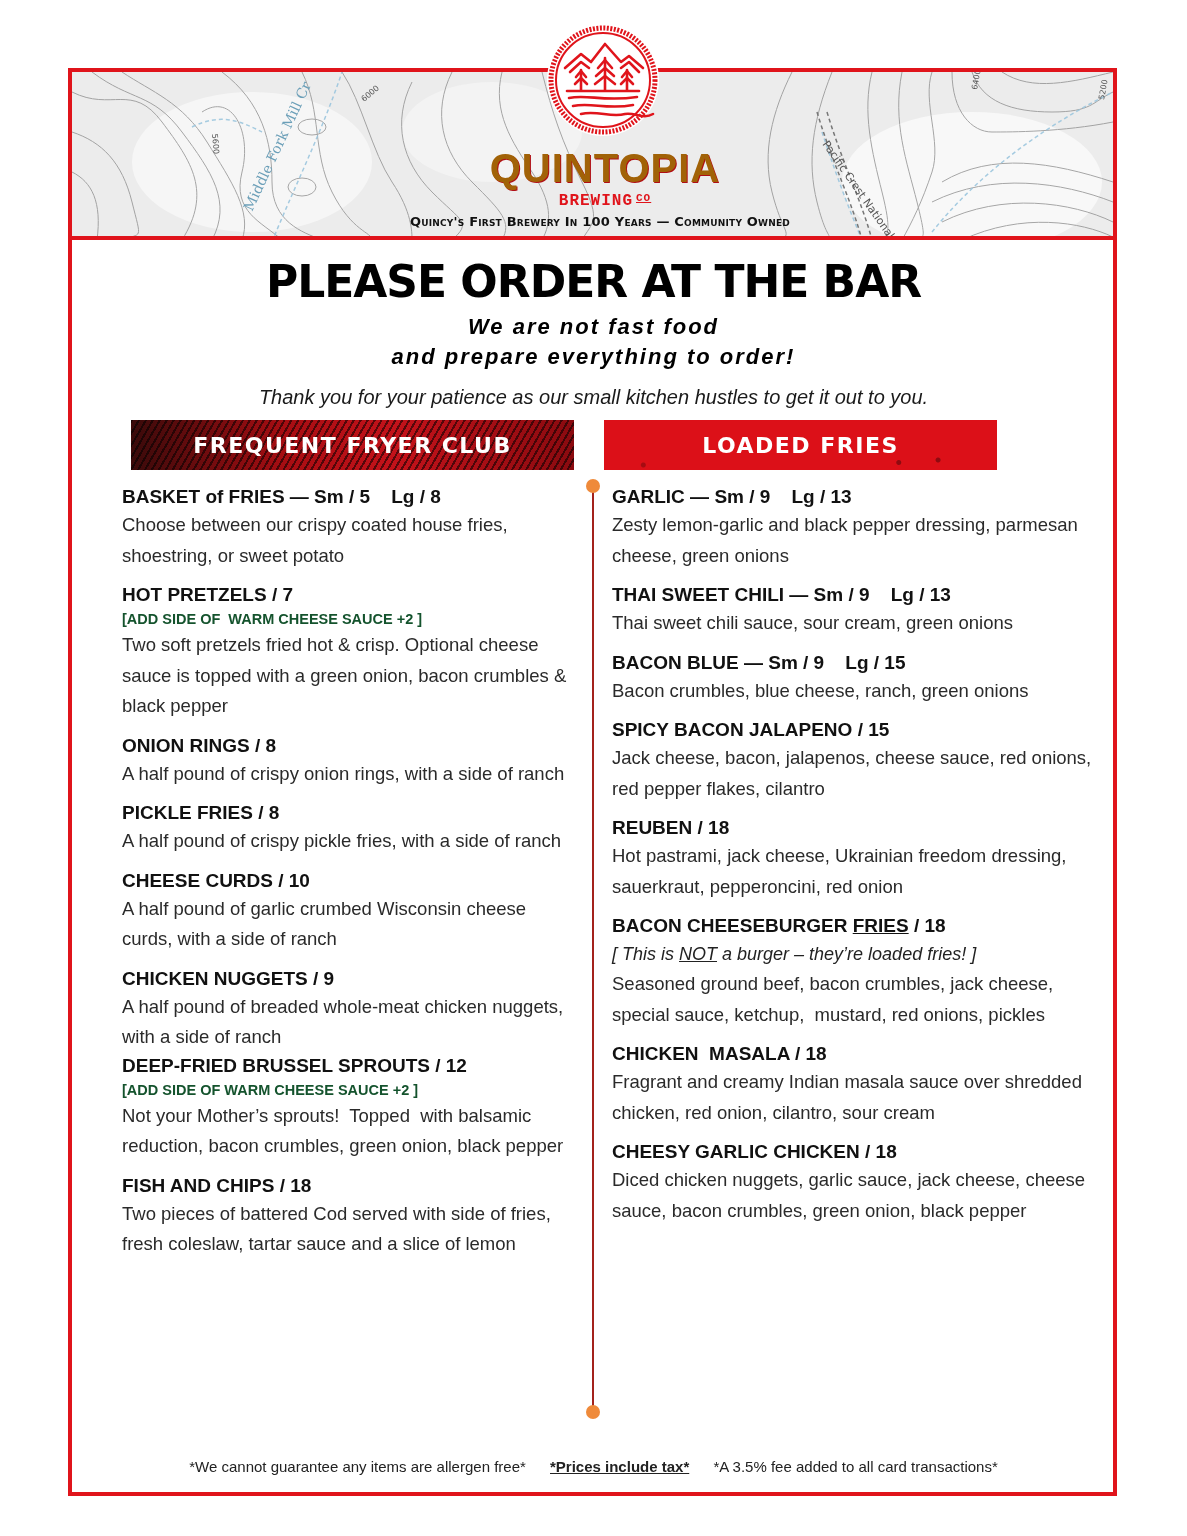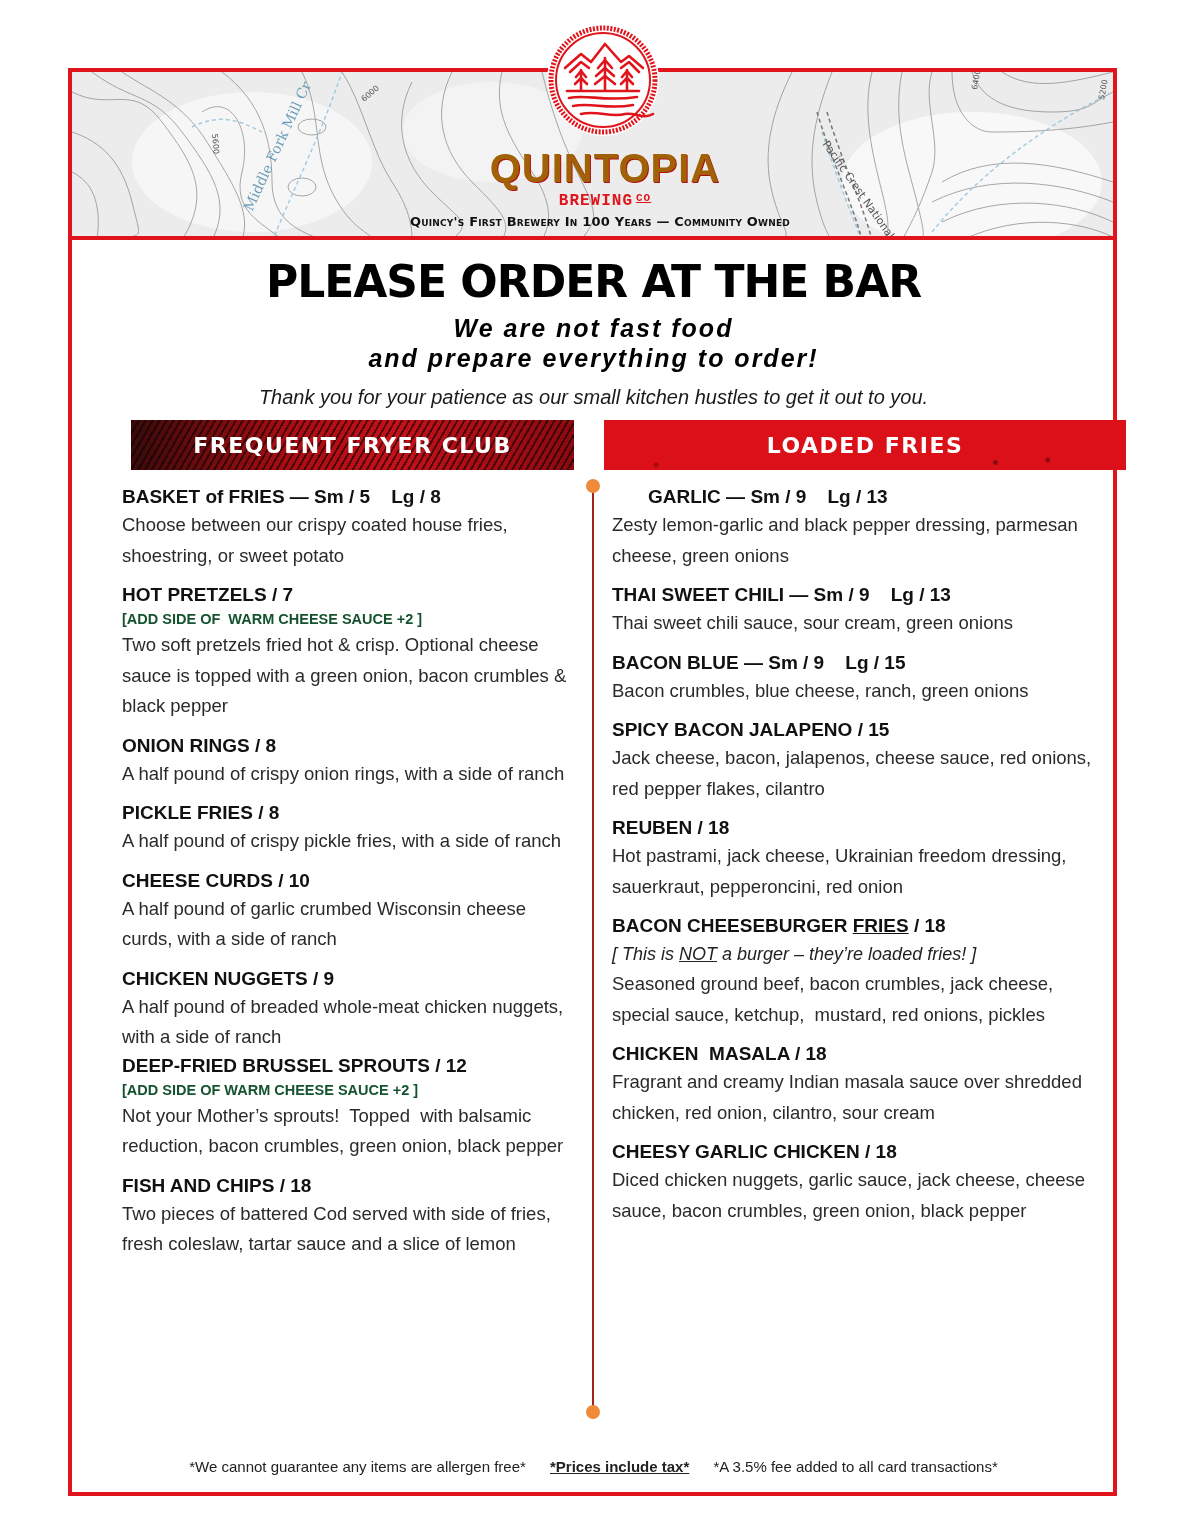--- a/index.html
+++ b/index.html
@@ -40,21 +40,21 @@
   }
 
   .headline {
     position: absolute; left: 0; top: 256px; width: 1187px; text-align: center;
     font-family: "DejaVu Sans", sans-serif; font-weight: bold; font-size: 44px;
     color: #000; letter-spacing: -1px;
   }
   .sub1, .sub2 {
     position: absolute; left: 0; width: 1187px; text-align: center;
     font-family: "Liberation Sans", sans-serif; font-style: italic; font-weight: bold;
-    font-size: 25px; letter-spacing: 2px; color: #000;
+    font-size: 22px; letter-spacing: 2px; color: #000;
   }
   .sub1 { top: 314px; }
   .sub2 { top: 344px; }
   .thanks {
     position: absolute; left: 0; top: 386px; width: 1187px; text-align: center;
     font-family: "Liberation Sans", sans-serif; font-style: italic; font-size: 20px; color: #1a1a1a;
   }
 
   .section-header {
     position: absolute; height: 50px; top: 420px;
@@ -62,21 +62,21 @@
     color: #ffffff; font-family: "DejaVu Sans", sans-serif; font-weight: bold;
     font-size: 22px; letter-spacing: 1.5px;
   }
   .sh-left {
     left: 131px; width: 443px;
     background:
       repeating-linear-gradient(120deg, rgba(0,0,0,0.55) 0 2px, rgba(0,0,0,0) 2px 6px),
       linear-gradient(90deg, #3a0a0a 0%, #a80d12 35%, #c4121a 60%, #8a0a0f 100%);
   }
   .sh-right {
-    left: 604px; width: 522px;
+    left: 604px; width: 393px;
     background:
       radial-gradient(circle at 75% 85%, rgba(0,0,0,0.35) 0 2px, transparent 3px),
       radial-gradient(circle at 85% 80%, rgba(0,0,0,0.35) 0 2px, transparent 3px),
       radial-gradient(circle at 10% 90%, rgba(0,0,0,0.25) 0 2px, transparent 3px),
       #dc1018;
   }
 
   .col { position: absolute; top: 484px; }
   .col-left { left: 122px; width: 450px; }
   .col-right { left: 612px; width: 480px; }
@@ -256,21 +256,21 @@
     <div class="item-desc" style="white-space:pre-wrap;">Not your Mother’s sprouts!  Topped  with balsamic reduction, bacon crumbles, green onion, black pepper</div>
   </div>
   <div class="item">
     <div class="item-title">FISH AND CHIPS / 18</div>
     <div class="item-desc">Two pieces of battered Cod served with side of fries, fresh coleslaw, tartar sauce and a slice of lemon</div>
   </div>
 </div>
 
 <div class="col col-right">
   <div class="item">
-    <div class="item-title" style="white-space:pre;margin-left:36px;">GARLIC — Sm / 9    Lg / 13</div>
+    <div class="item-title" style="white-space:pre;">GARLIC — Sm / 9    Lg / 13</div>
     <div class="item-desc">Zesty lemon-garlic and black pepper dressing, parmesan cheese, green onions</div>
   </div>
   <div class="item">
     <div class="item-title" style="white-space:pre;">THAI SWEET CHILI — Sm / 9    Lg / 13</div>
     <div class="item-desc">Thai sweet chili sauce, sour cream, green onions</div>
   </div>
   <div class="item">
     <div class="item-title" style="white-space:pre;">BACON BLUE — Sm / 9    Lg / 15</div>
     <div class="item-desc">Bacon crumbles, blue cheese, ranch, green onions</div>
   </div>

